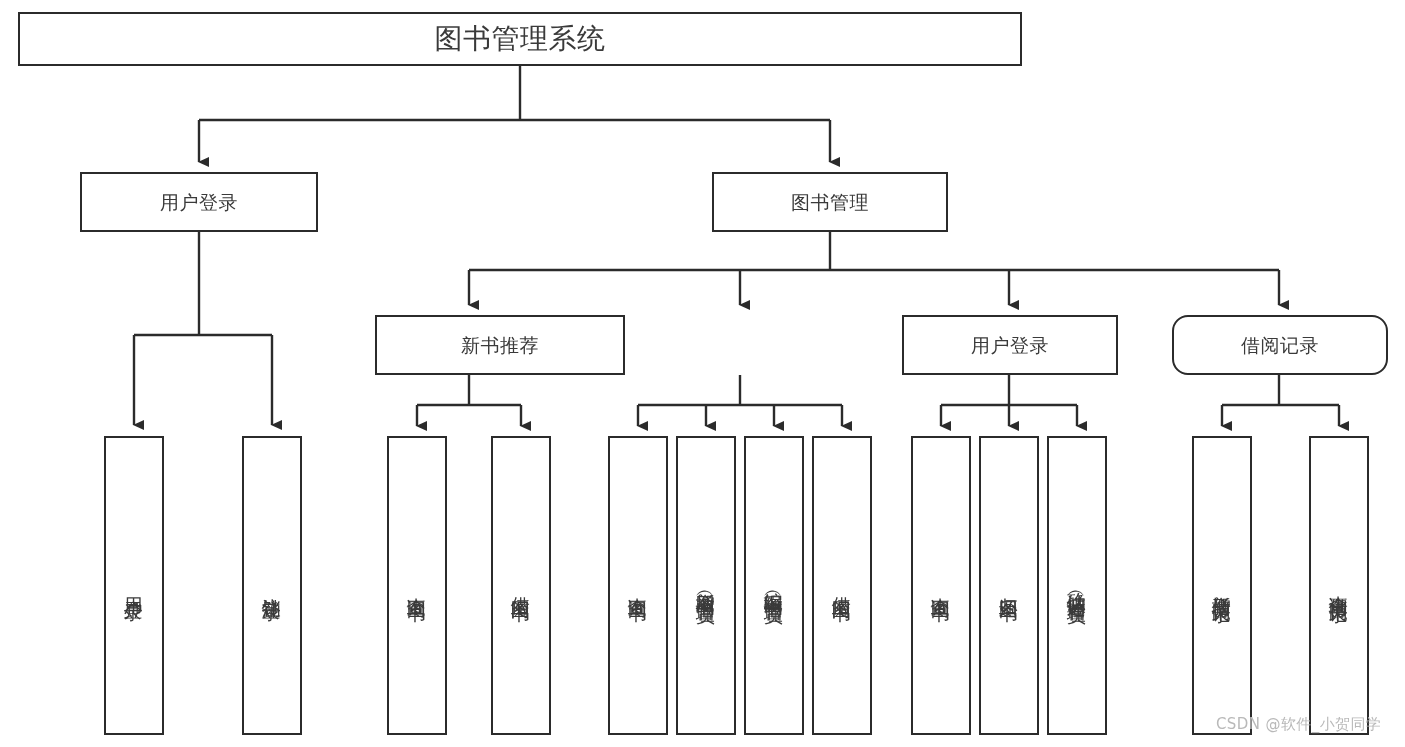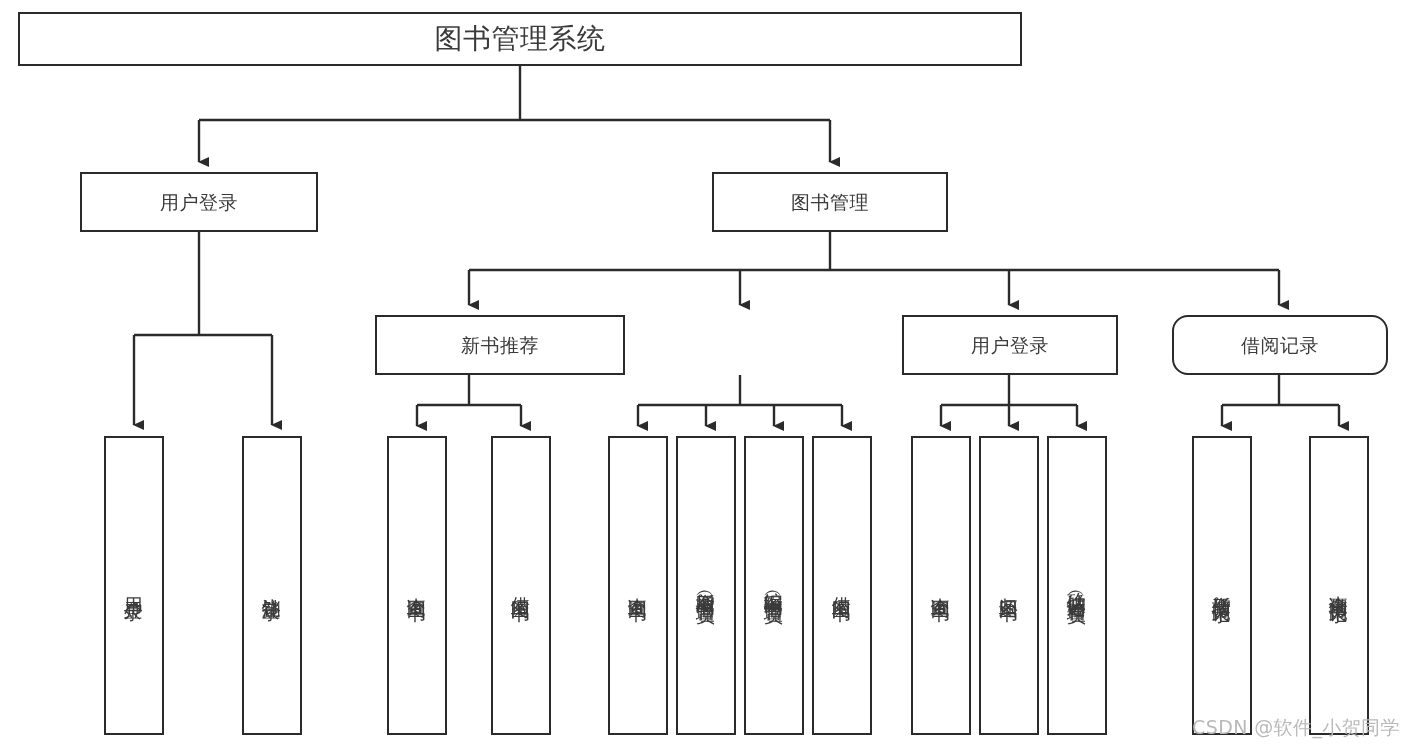--- a/index.html
+++ b/index.html
@@ -46,25 +46,26 @@
   }
   .node.vert .lbl {
     writing-mode: vertical-rl;
     text-orientation: upright;
     letter-spacing: 2px;
     white-space: nowrap;
   }
   .node.root .lbl { font-size: 28px; }
   .watermark {
     position: absolute;
-    font-size: 19px;
+    font-size: 15px;
     color: #b9b9b9;
     white-space: nowrap;
     z-index: 4;
     letter-spacing: 0.4px;
+    padding-left: 24px;
   }
 </style>
 </head>
 <body>
 
 <div id="canvas">
 
   <svg id="edges" viewBox="0 0 1405 747" xmlns="http://www.w3.org/2000/svg">
     <defs>
       <marker id="arw" markerWidth="10" markerHeight="11" refX="5" refY="10" orient="auto" markerUnits="userSpaceOnUse">

